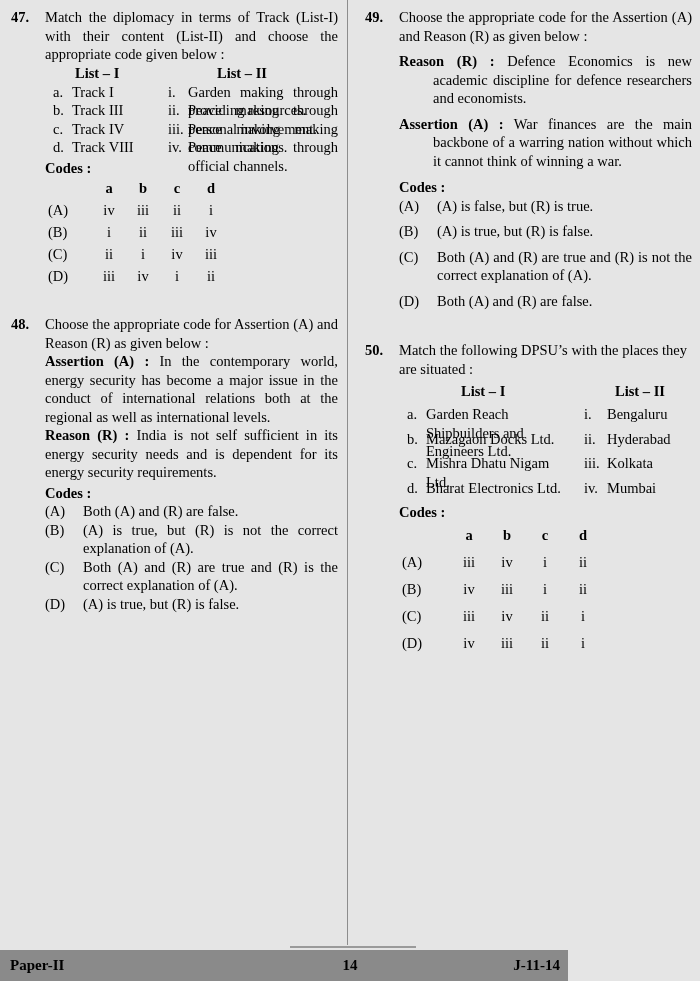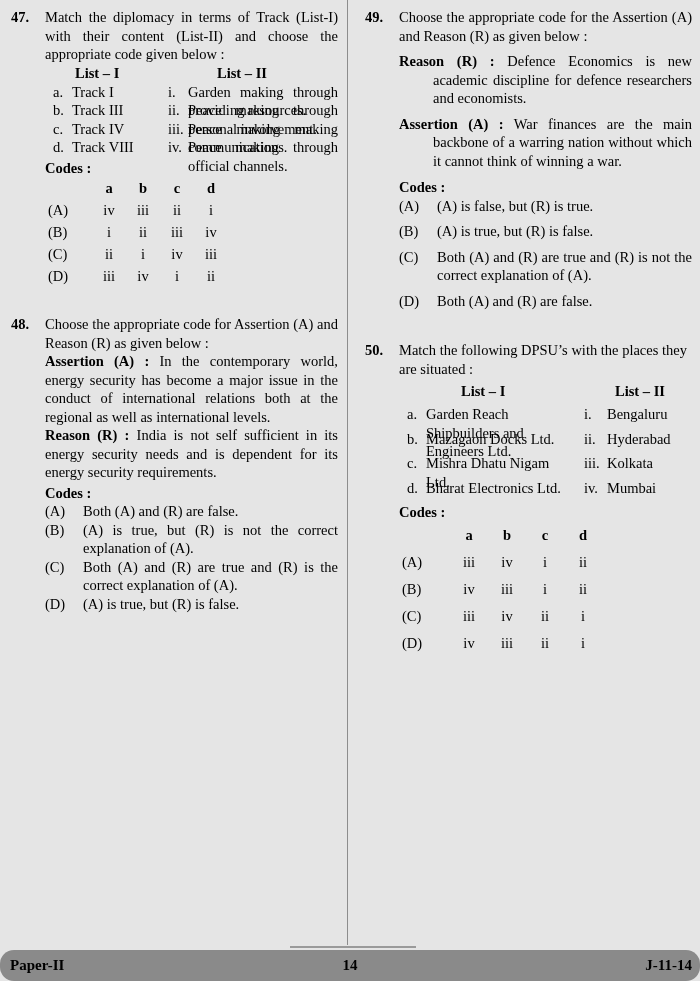--- a/index.html
+++ b/index.html
@@ -150,24 +150,23 @@
   .ctable.wide { line-height: 27px; }
   .ctable.wide .rl { width: 48px; }
   .ctable.wide .cv { width: 38px; }
   .chead td { font-weight: bold; text-align: center; }
 
   
   .footer {
     position: absolute;
     left: 0;
     top: 950px;
-    width: 700px;
+    width: 568px;
     height: 31px;
     background: #8a8a8a;
-    border-radius: 14px;
   }
   .footer .f {
     position: absolute;
     top: 4px;
     font-weight: bold;
     font-size: 15px;
     line-height: 22px;
     color: #000000;
   }
   .footer .fl { left: 10px; }

